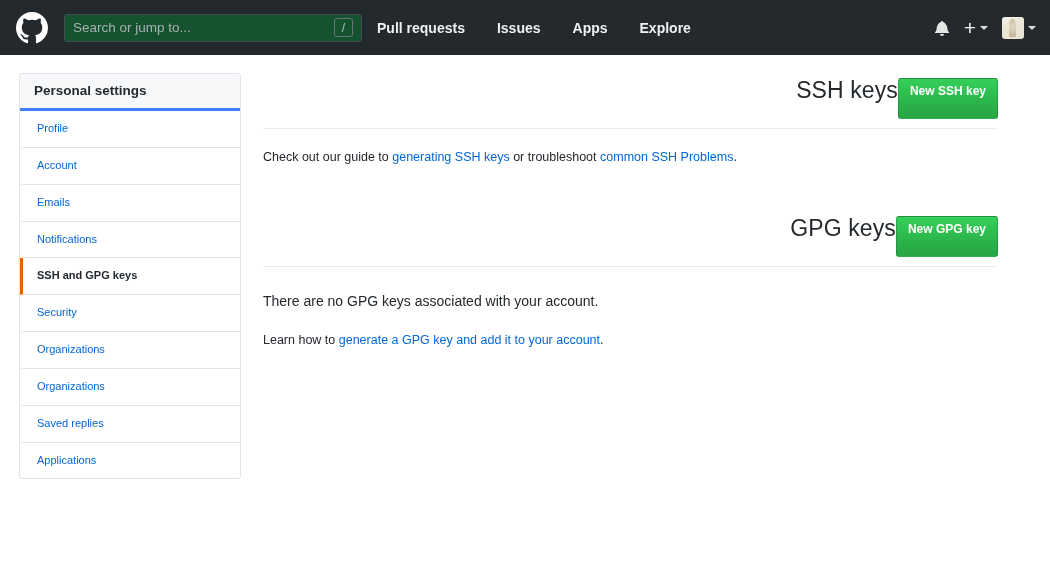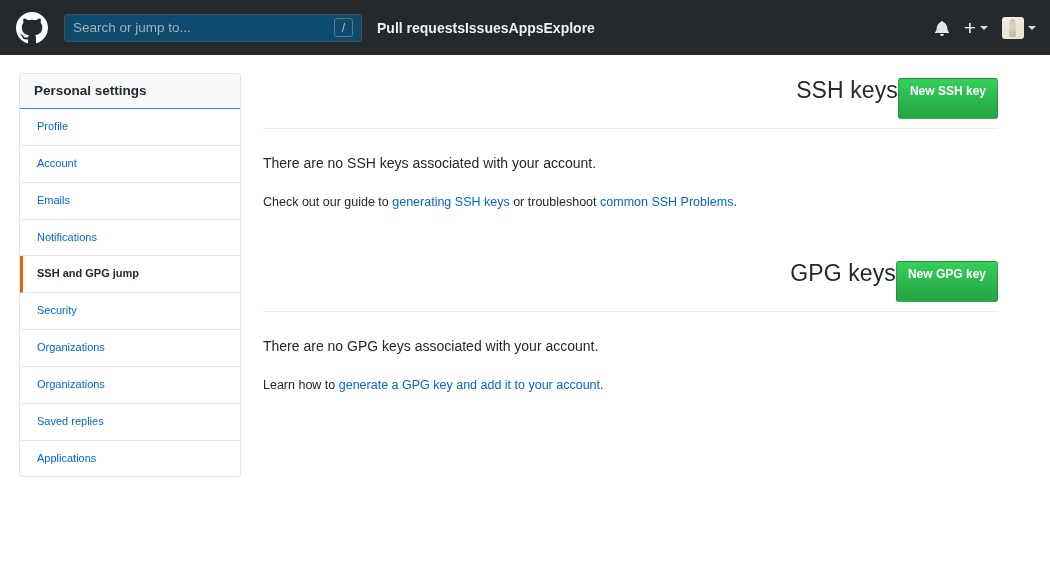--- a/index.html
+++ b/index.html
@@ -28,21 +28,21 @@
     margin-right: 16px;
     display: flex;
     align-items: center;
     justify-content: center;
   }
   .gh-logo svg { width: 32px; height: 32px; fill: #ffffff; }
 
   .search-box {
     width: 298px;
     height: 28px;
-    background: #0c4a6e;
+    background: #14532d;
     border: 1px solid #444d56;
     border-radius: 3px;
     display: flex;
     align-items: center;
     padding: 0 8px;
     position: relative;
   }
   .search-box input {
     flex: 1;
     background: transparent;
@@ -64,21 +64,21 @@
     align-items: center;
     justify-content: center;
     line-height: 1;
     flex: 0 0 19px;
   }
 
   .nav-links {
     display: flex;
     align-items: center;
     margin-left: 15px;
-    gap: 0;
+    gap: 32px;
   }
   .nav-links a {
     color: #ffffff;
     opacity: .93;
     font-size: 14px;
     text-decoration: none;
     font-weight: 600;
     white-space: nowrap;
   }
 
@@ -146,21 +146,21 @@
     border-radius: 3px;
     background: #ffffff;
     overflow: hidden;
   }
   .sidebar-header {
     background: #f6f8fa;
     padding: 9px 14px 10px 14px;
     font-size: 13.5px;
     font-weight: 600;
     color: #24292e;
-    border-bottom: 1px solid #3b82f6;
+    border-bottom: 3px solid #3b82f6;
   }
   .side-item {
     display: block;
     padding: 10px 14px 11px 14px;
     font-size: 11px;
     color: #0366d6;
     text-decoration: none;
     border-bottom: 1px solid #e1e4e8;
     border-left: 3px solid transparent;
     line-height: 1.35;
@@ -266,36 +266,35 @@
 </div>
 
 <div class="page">
 
   <aside class="sidebar">
     <div class="sidebar-header">Personal settings</div>
     <a class="side-item" href="#">Profile</a>
     <a class="side-item" href="#">Account</a>
     <a class="side-item" href="#">Emails</a>
     <a class="side-item" href="#">Notifications</a>
-    <a class="side-item active" href="#">SSH and GPG jump</a>
+    <a class="side-item active" href="#">SSH and GPG keys</a>
     <a class="side-item" href="#">Security</a>
     <a class="side-item" href="#">Organizations</a>
     <a class="side-item" href="#">Organizations</a>
     <a class="side-item" href="#">Saved replies</a>
     <a class="side-item" href="#">Applications</a>
   </aside>
 
   <main class="main">
 
     <section class="section">
       <div class="section-head">
         <h2 class="section-title">SSH keys</h2>
         <button class="btn-green">New SSH key</button>
       </div>
-      <p class="empty-text">There are no SSH keys associated with your account.</p>
       <p class="help-text">
         <span>Check out our guide to </span><a href="#">generating SSH keys</a><span> or troubleshoot </span><a href="#">common SSH Problems</a><span>.</span>
       </p>
     </section>
 
     <section class="section">
       <div class="section-head">
         <h2 class="section-title">GPG keys</h2>
         <button class="btn-green">New GPG key</button>
       </div>

